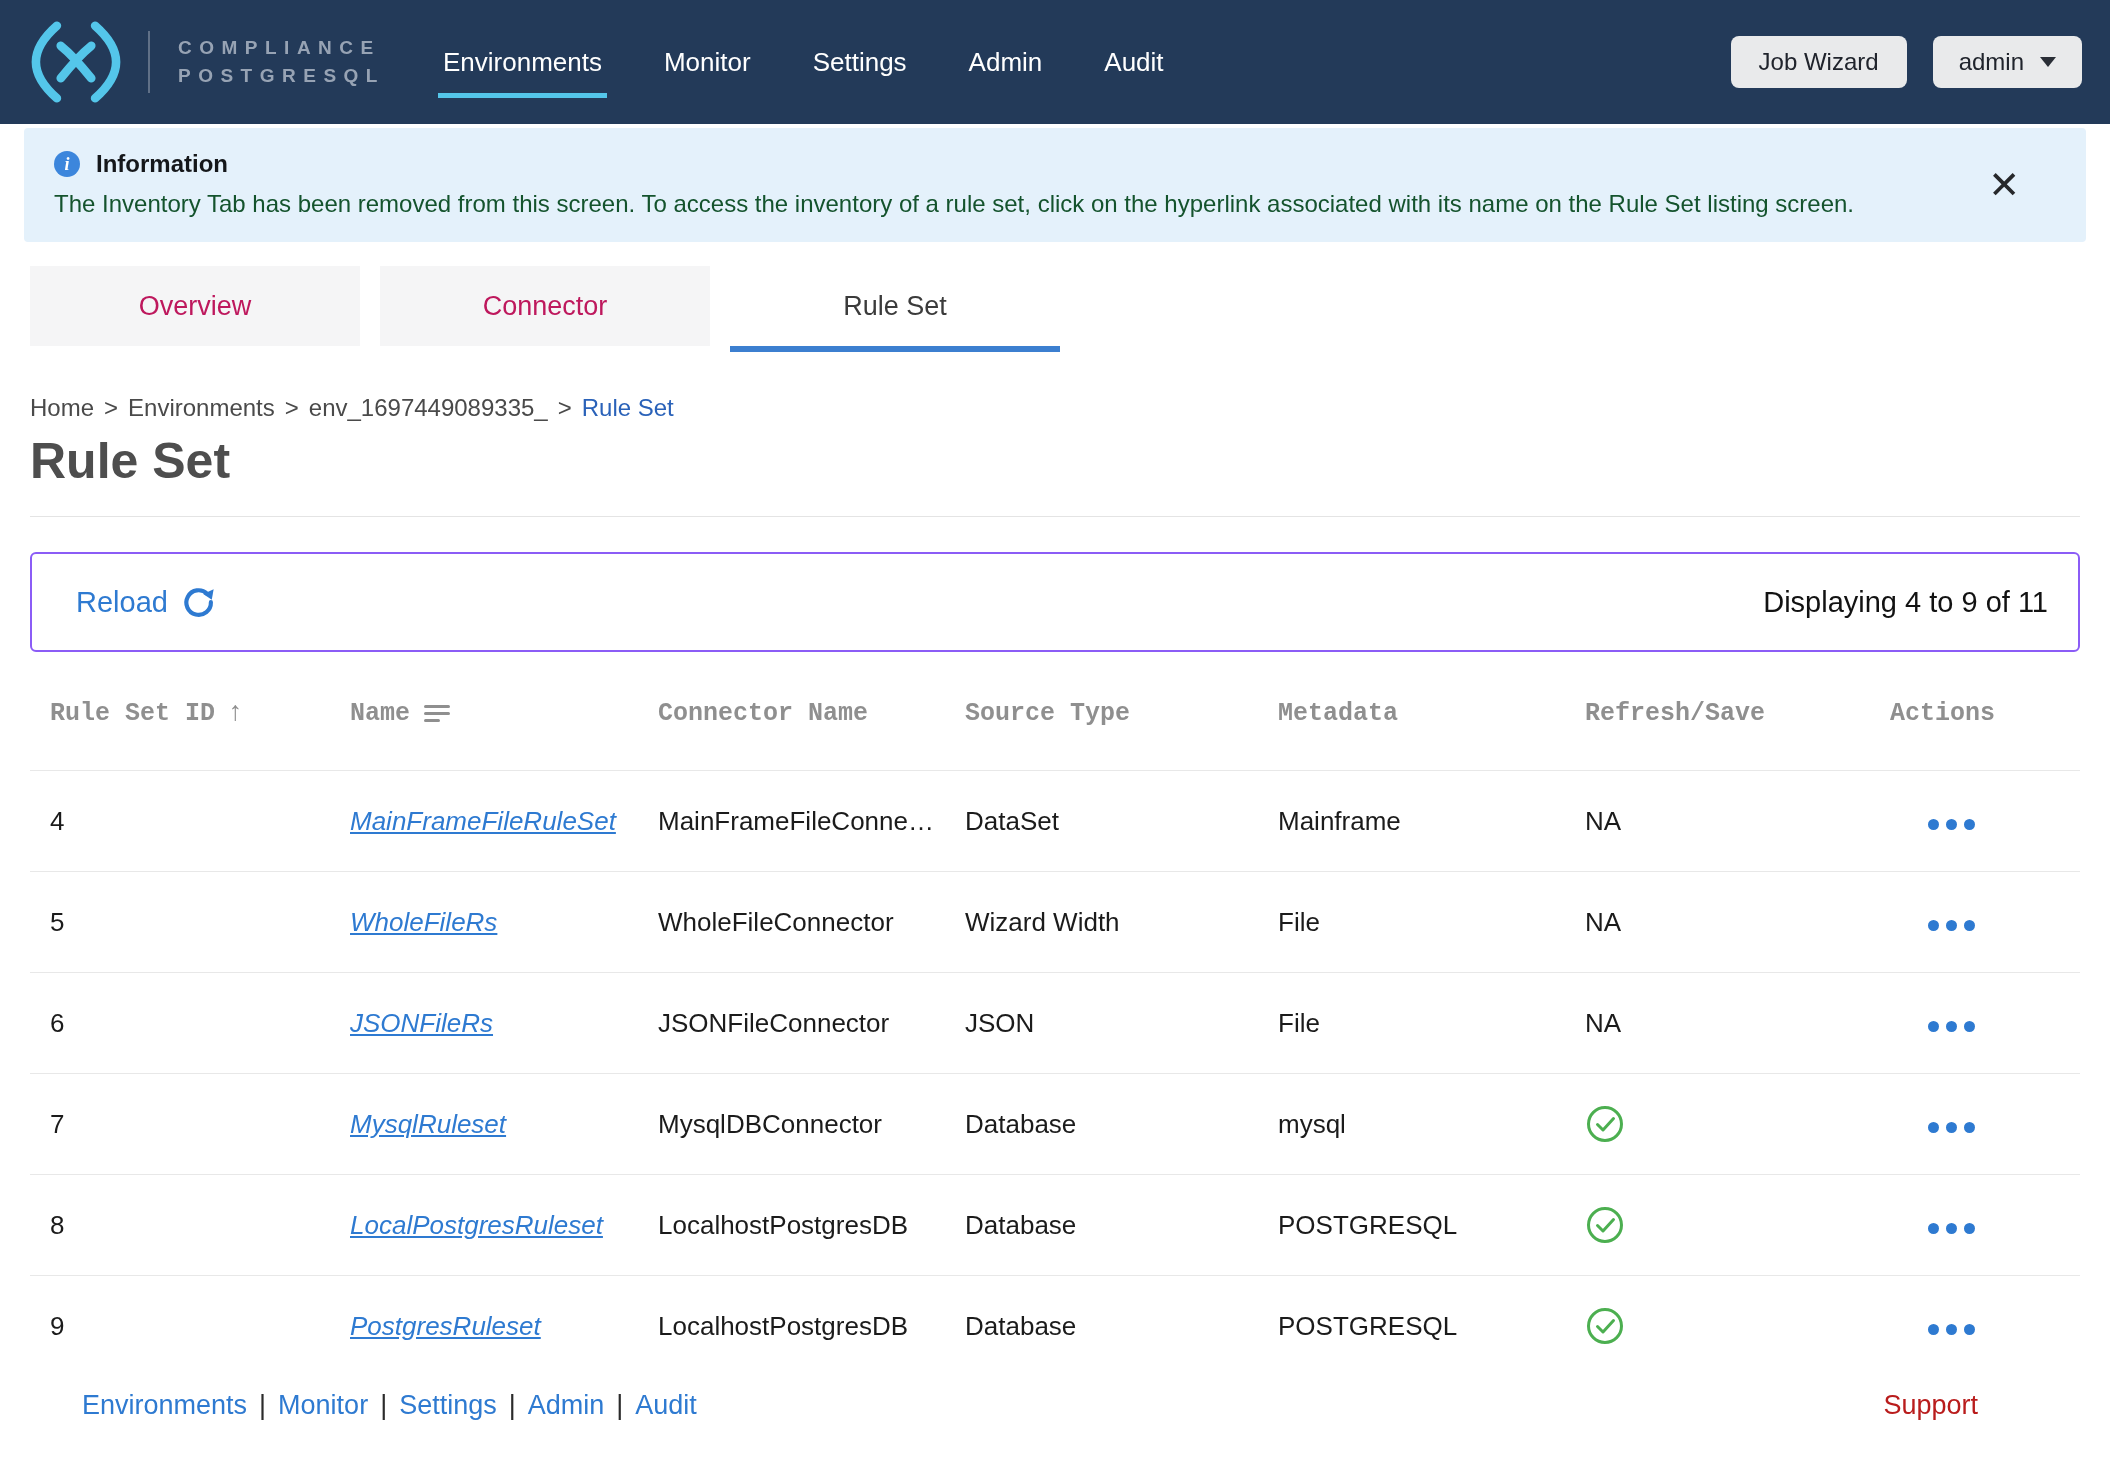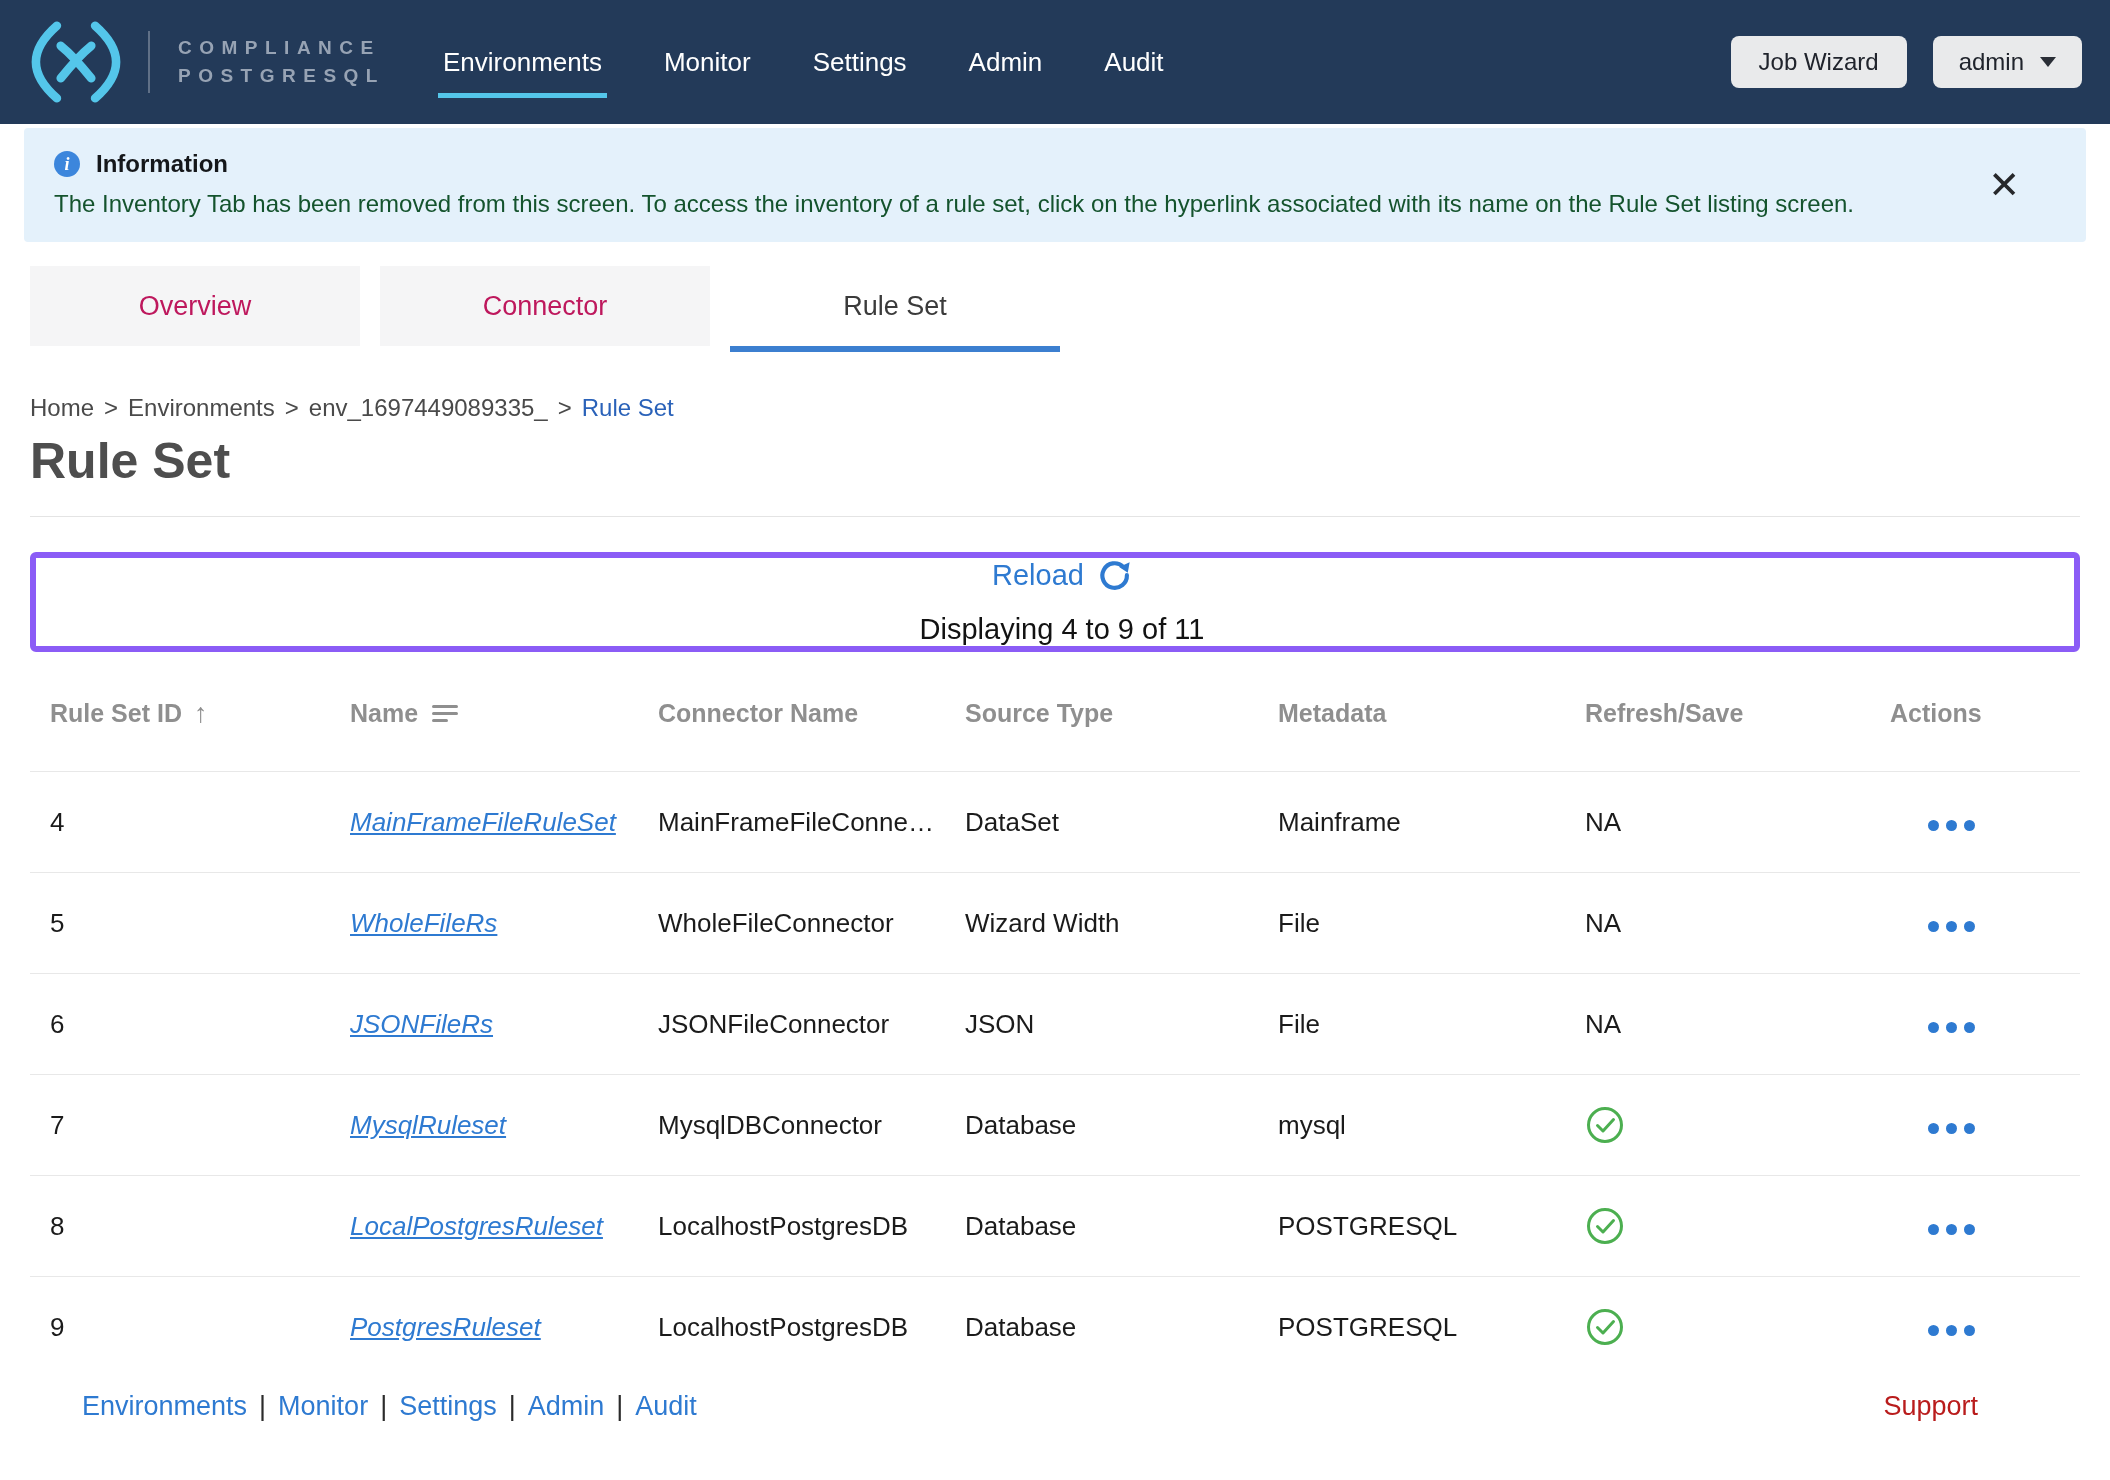--- a/index.html
+++ b/index.html
@@ -41,28 +41,28 @@
   .breadcrumb{margin:48px 30px 0;font-size:24px;color:#4A4A4A;}
   .crumb{cursor:pointer;}
   .crumb.current{color:#2A62B9;}
   .crumb-sep{margin:0 10px;color:#4A4A4A;}
   .title-row{margin:4px 30px 0;display:flex;align-items:center;justify-content:space-between;}
   .page-title{font-size:50px;font-weight:700;color:#4E4E4E;margin:6px 0 0;}
   .create-btn{display:flex;align-items:center;gap:18px;background:#3C85D2;color:#fff;border:none;border-radius:8px;
               height:78px;padding:0 30px;font-size:27px;font-family:inherit;cursor:pointer;}
   .title-divider{margin:26px 30px 0;border-top:1px solid #E4E4E4;height:0;}
   
-  .toolbar{margin:35px 30px 0;border:6px solid #8b5cf6;border-radius:6px;height:100px;box-sizing:border-box;
-           display:flex;align-items:center;justify-content:space-between;padding:0 30px 0 44px;flex-direction:column;}
+  .toolbar{margin:35px 30px 0;border:2px solid #8b5cf6;border-radius:6px;height:100px;box-sizing:border-box;
+           display:flex;align-items:center;justify-content:space-between;padding:0 30px 0 44px;}
   .reload{display:inline-flex;align-items:center;gap:14px;color:#2E7AD1;font-size:29px;cursor:pointer;}
   .reload svg{display:block;}
   .displaying{font-size:29px;color:#121212;}
   
   .grid{margin:0 30px;width:2050px;border-collapse:collapse;table-layout:fixed;}
-  .grid th{font-size:25px;font-weight:700;color:#8F8F8F;text-align:center;padding:46px 0 42px 20px;}
+  .grid th{font-size:25px;font-weight:700;color:#8F8F8F;text-align:center;padding:46px 0 42px 20px;font-family:Liberation Mono, monospace;}
   .th-inner{display:flex;align-items:center;gap:12px;}
   .sort-arrow{font-size:27px;color:#8F8F8F;font-weight:400;}
   .lines-icon{display:inline-flex;flex-direction:column;gap:4px;margin-left:2px;}
   .lines-icon i{display:block;height:3px;background:#8F8F8F;border-radius:2px;}
   .lines-icon i:nth-child(1){width:26px;}
   .lines-icon i:nth-child(2){width:26px;}
   .lines-icon i:nth-child(3){width:16px;}
   .grid td{font-size:26px;color:#1B1B1B;height:100px;padding:0 0 0 20px;border-top:1px solid #E8E8E8;}
   .name-link{color:#2E7AD1;text-decoration:underline;cursor:pointer;font-style:italic;}
   .dots{display:inline-flex;align-items:center;gap:7px;margin-left:38px;cursor:pointer;}

